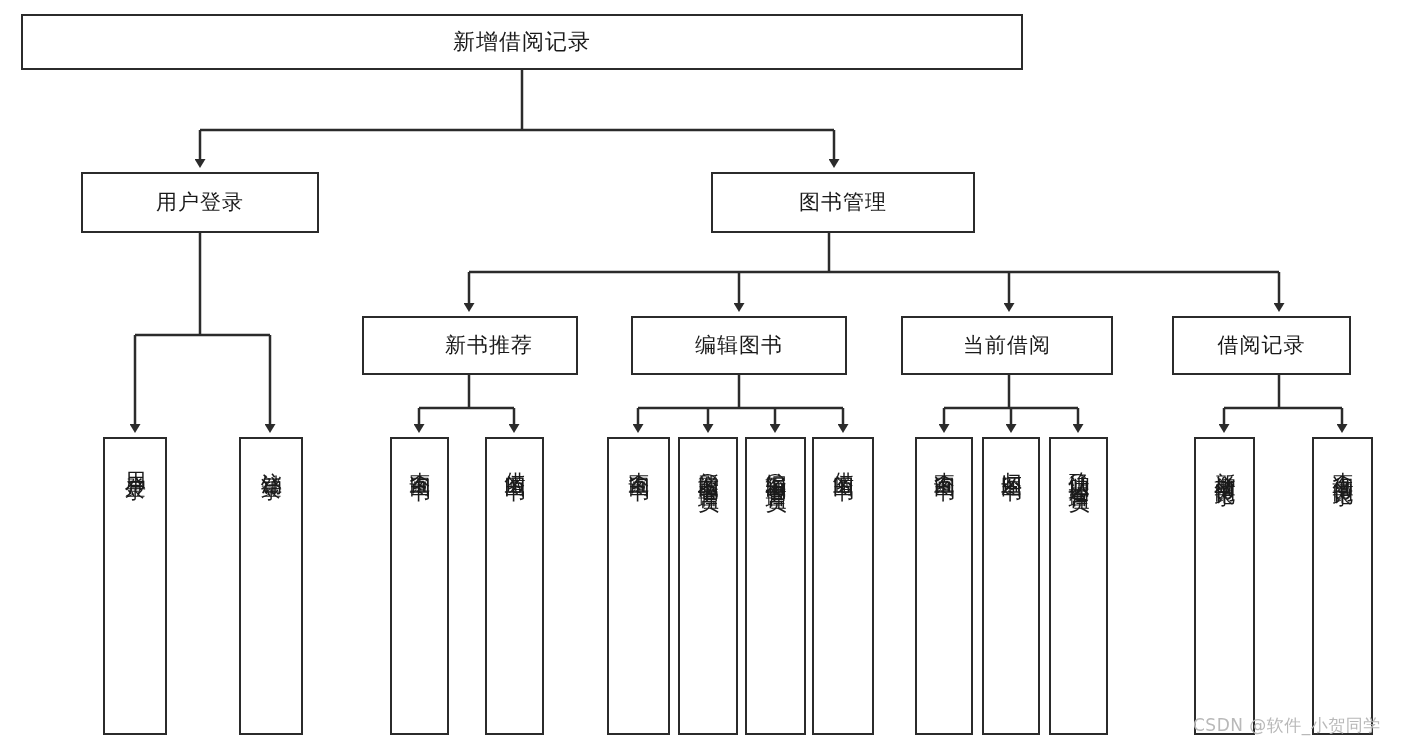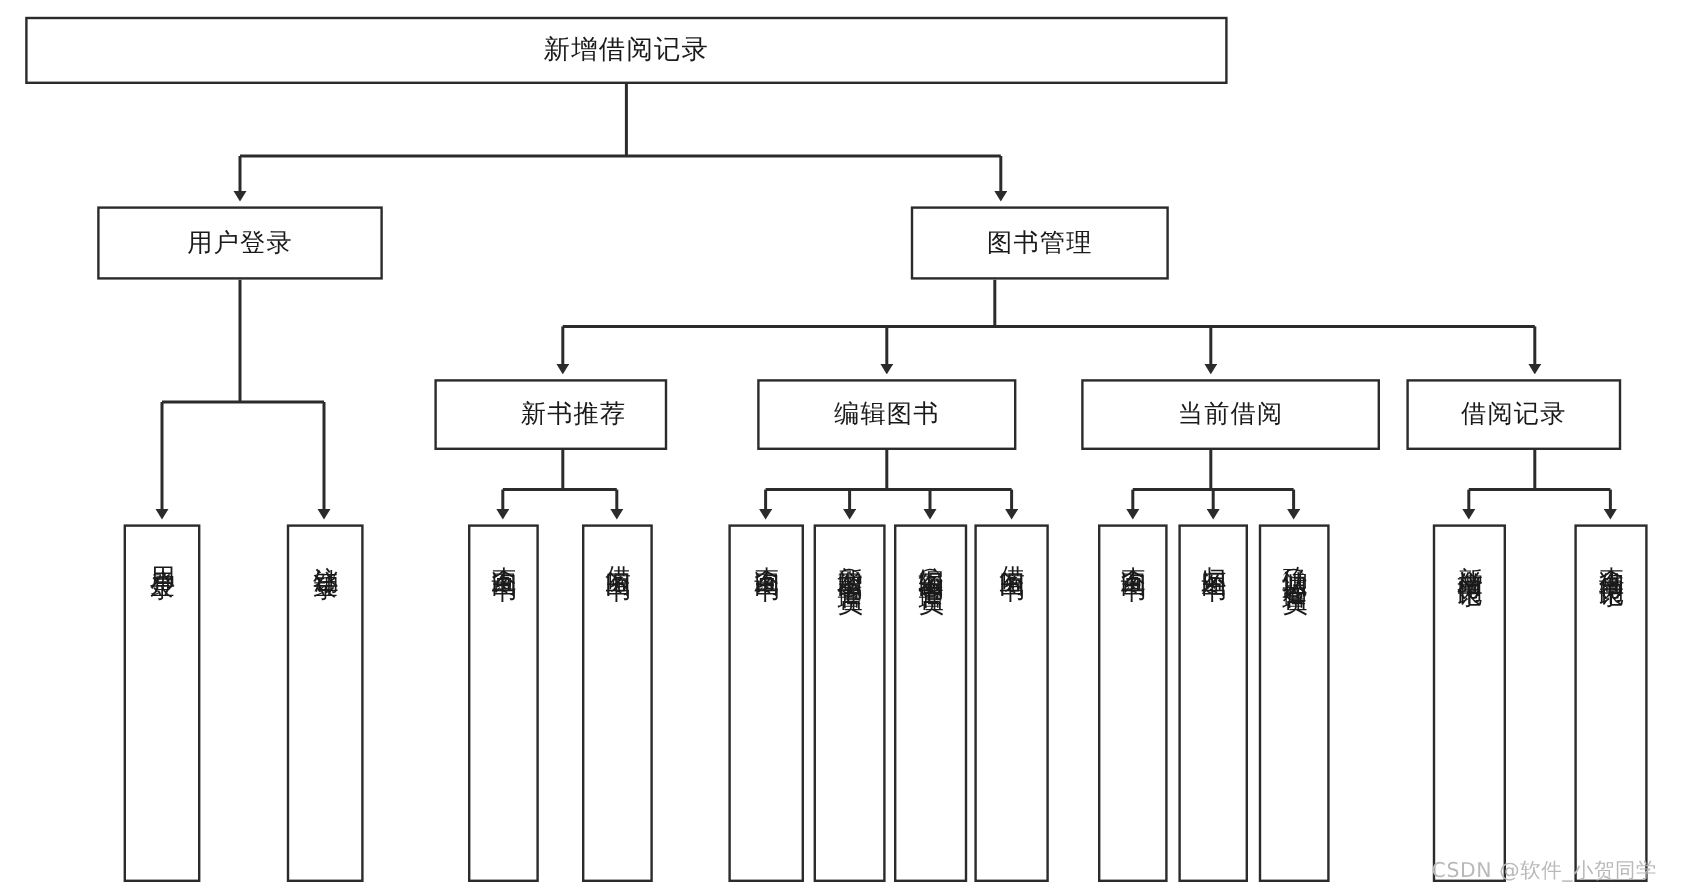--- a/index.html
+++ b/index.html
@@ -126,31 +126,31 @@
     </g>
   </svg>
 
   <div class="node root horiz" style="left:21px; top:14px; width:1002px; height:56px;">
     <span class="lbl">新增借阅记录</span>
   </div>
 
   <div class="node horiz" style="left:81px; top:172px; width:238px; height:61px;">
     <span class="lbl">用户登录</span>
   </div>
-  <div class="node horiz" style="left:711px; top:172px; width:215px; height:61px;margin-left:48px;">
+  <div class="node horiz" style="left:711px; top:172px; width:264px; height:61px;">
     <span class="lbl">图书管理</span>
   </div>
 
-  <div class="node horiz" style="left:362px; top:316px; width:194px; height:59px;padding-left:38px;">
+  <div class="node horiz" style="left:362px; top:316px; width:216px; height:59px;padding-left:38px;">
     <span class="lbl">新书推荐</span>
   </div>
   <div class="node horiz" style="left:631px; top:316px; width:216px; height:59px;">
     <span class="lbl">编辑图书</span>
   </div>
-  <div class="node horiz" style="left:901px; top:316px; width:249px; height:59px;justify-content:center;">
+  <div class="node horiz" style="left:901px; top:316px; width:212px; height:59px;justify-content:center;">
     <span class="lbl">当前借阅</span>
   </div>
   <div class="node horiz" style="left:1172px; top:316px; width:179px; height:59px;">
     <span class="lbl">借阅记录</span>
   </div>
 
   <div class="node leaf" style="left:103px; top:437px; width:64px; height:298px;">
     <span class="lbl">用户登录</span>
   </div>
   <div class="node leaf" style="left:239px; top:437px; width:64px; height:298px;">

